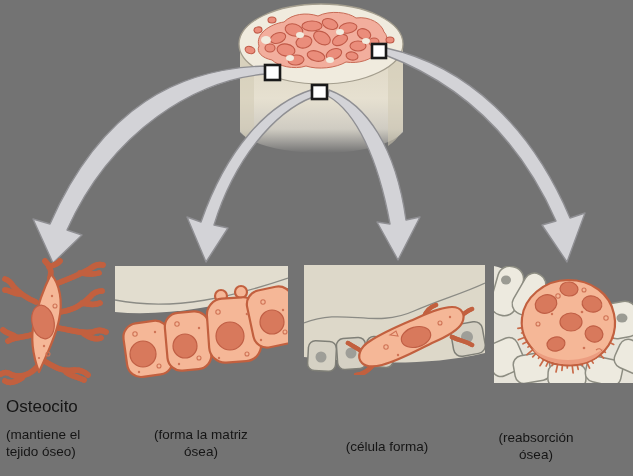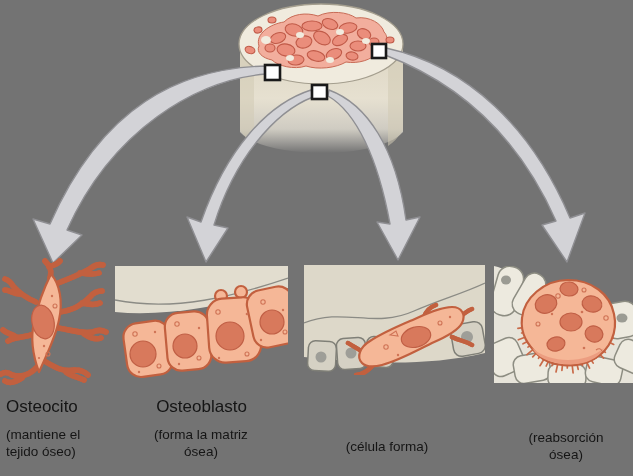--- a/index.html
+++ b/index.html
@@ -239,20 +239,19 @@
       <circle class="dot" cx="88" cy="46" r="1.3"></circle>
         <circle class="dot" cx="58" cy="48" r="1.2"></circle>
       <circle class="dot" cx="90" cy="82" r="1.3"></circle>
         <path class="speck" d="M102,84 q4,-3 6,1"></path>
     </g>
   </svg>
 
   <div class="abs name-label" style="left:6px;top:396px;width:110px">Osteocito</div>
   <div class="abs desc-label" style="left:6px;top:426px;width:104px">(mantiene el tejido óseo)</div>
 
-  <div class="abs name-label tc" style="left:115px;top:396px;width:173px">Osteoblasto</div>
   <div class="abs desc-label tc" style="left:136px;top:426px;width:130px">(forma la matriz ósea)</div>
 
   <div class="abs desc-label tc" style="left:292px;top:438px;width:190px">(célula forma)</div>
 
-  <div class="abs desc-label tc" style="left:511px;top:429px;width:110px">(reabsorción ósea)</div>
+  <div class="abs desc-label tc" style="left:481px;top:429px;width:110px">(reabsorción ósea)</div>
 
 </div>
 
 </body></html>

